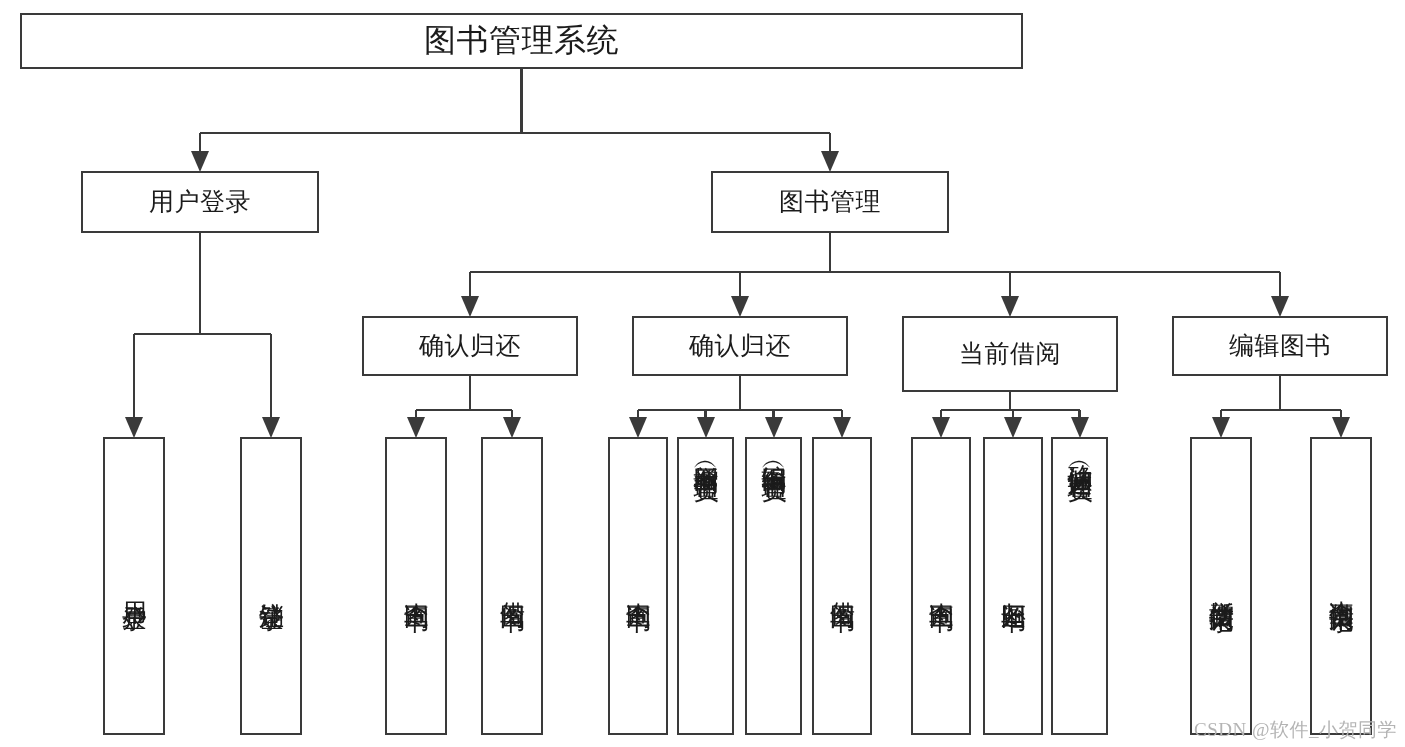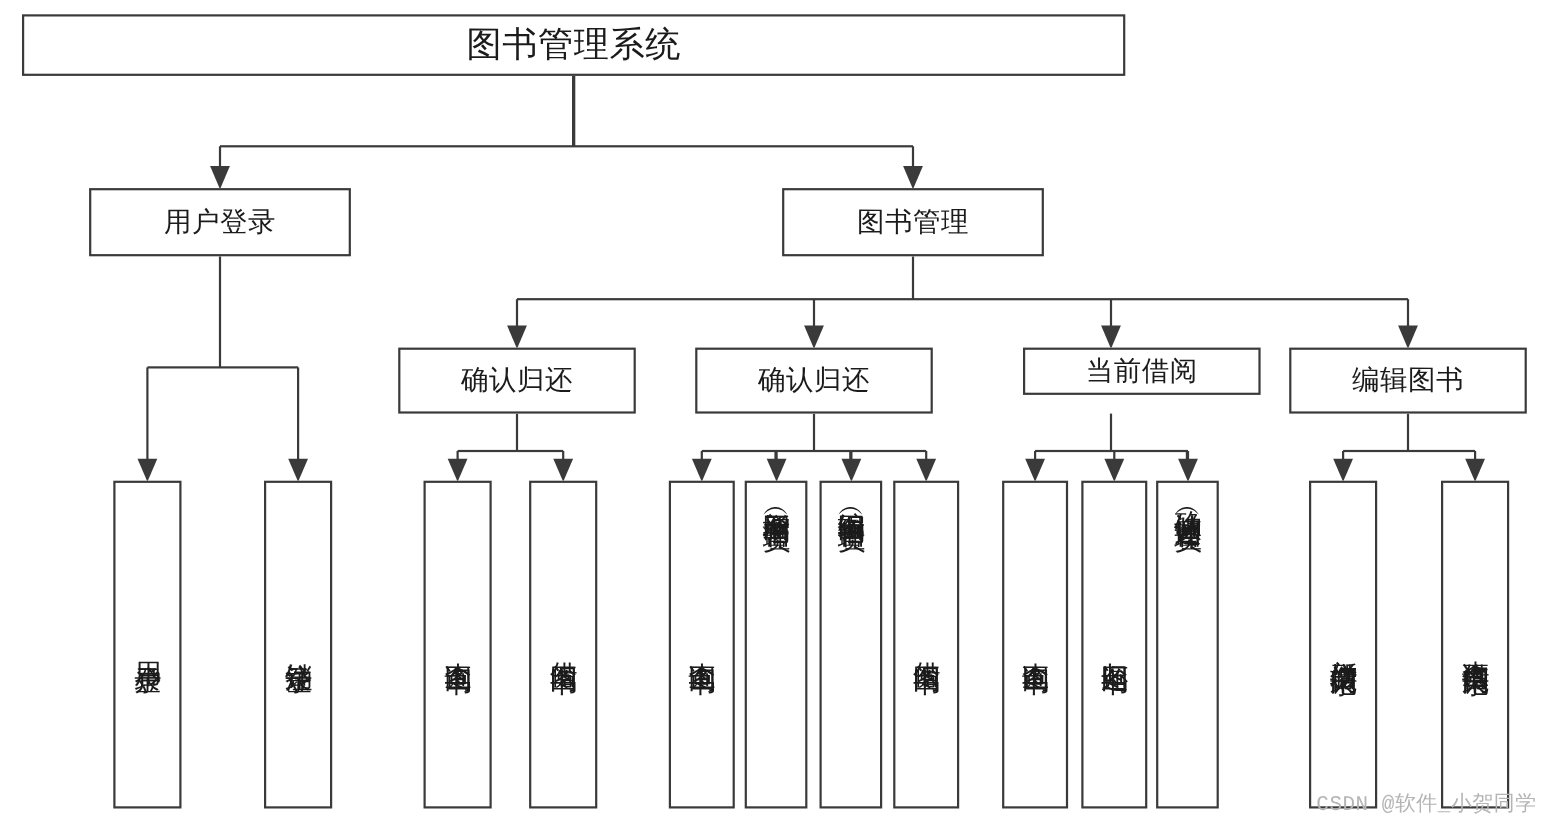--- a/index.html
+++ b/index.html
@@ -73,21 +73,21 @@
     border-top: 21px solid #3a3a3a;
   }
   .watermark {
     position: absolute;
     right: 8px;
     bottom: 4px;
     font-size: 19px;
     color: #b4b4b4;
     letter-spacing: 0.5px;
     white-space: nowrap;
-    font-family: Liberation Mono, monospace;
+    font-family: Liberation Serif, serif;
   }
 </style>
 </head>
 <body>
 
 <div id="canvas">
   <div id="edges-layer">
       <div class="line v" style="left: 520.25px; top: 69px; height: 64px;"></div>
       <div class="line h" style="left: 200px; top: 131.75px; width: 630px;"></div>
       <div class="line v" style="left: 198.75px; top: 133px; height: 19px;"></div>
@@ -150,21 +150,21 @@
       </div>
       <div class="node h level1" style="left: 711px; top: 171px; width: 238px; height: 62px;">
         <span class="label">图书管理</span>
       </div>
       <div class="node h level2" style="left: 362px; top: 316px; width: 216px; height: 60px;">
         <span class="label">确认归还</span>
       </div>
       <div class="node h level2" style="left: 632px; top: 316px; width: 216px; height: 60px;">
         <span class="label">确认归还</span>
       </div>
-      <div class="node h level2" style="left: 902px; top: 316px; width: 216px; height: 43px; margin-left: 28px;">
+      <div class="node h level2" style="left: 902px; top: 316px; width: 216px; height: 76px;">
         <span class="label">当前借阅</span>
       </div>
       <div class="node h level2" style="left: 1172px; top: 316px; width: 216px; height: 60px;">
         <span class="label">编辑图书</span>
       </div>
       <div class="node v level3 anchor-mid" style="left: 103px; top: 437px; width: 62px; height: 298px;">
         <span class="label">用户登录</span>
       </div>
       <div class="node v level3 anchor-mid" style="left: 240px; top: 437px; width: 62px; height: 298px;">
         <span class="label">注销登录</span>

